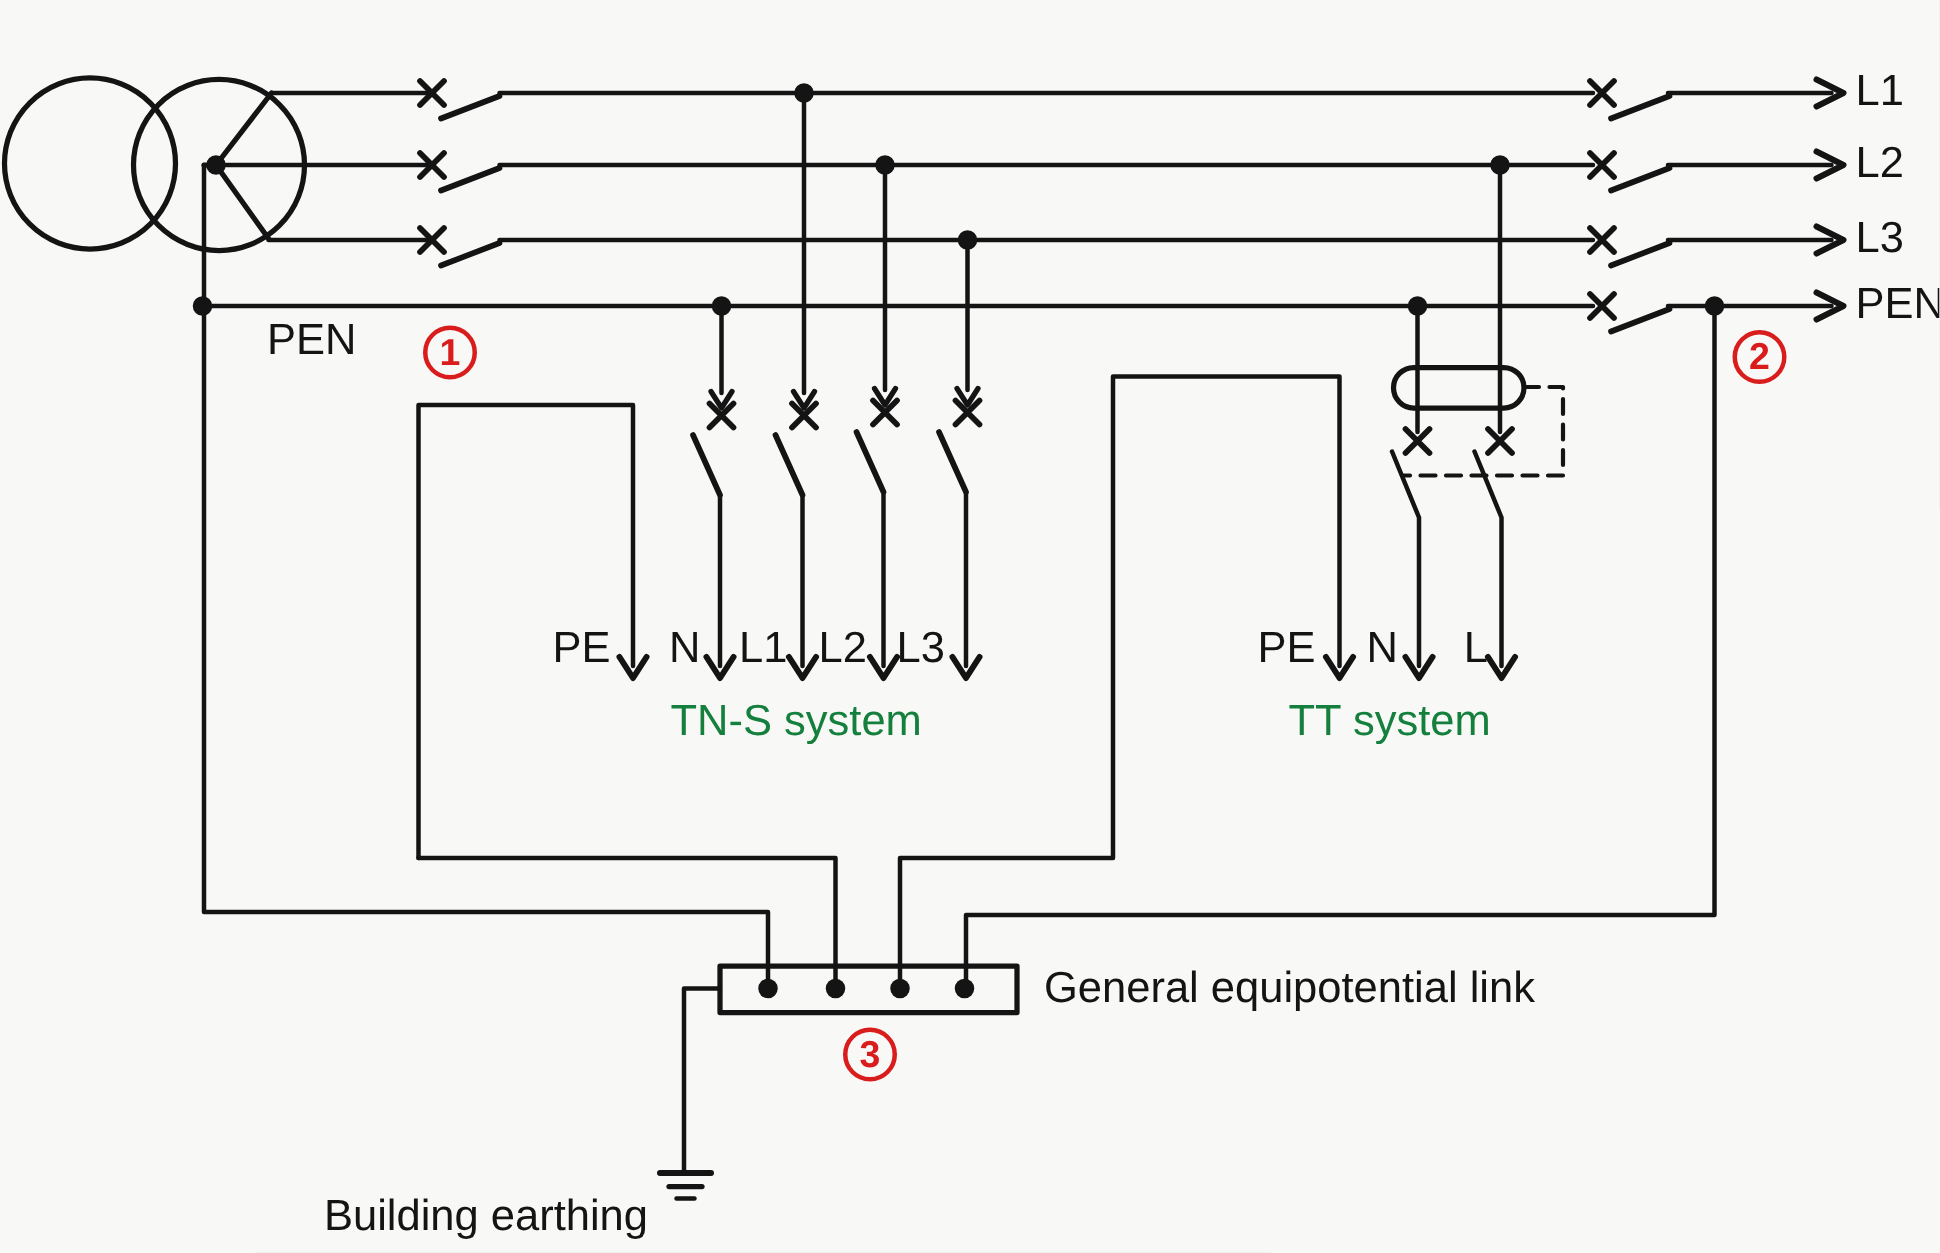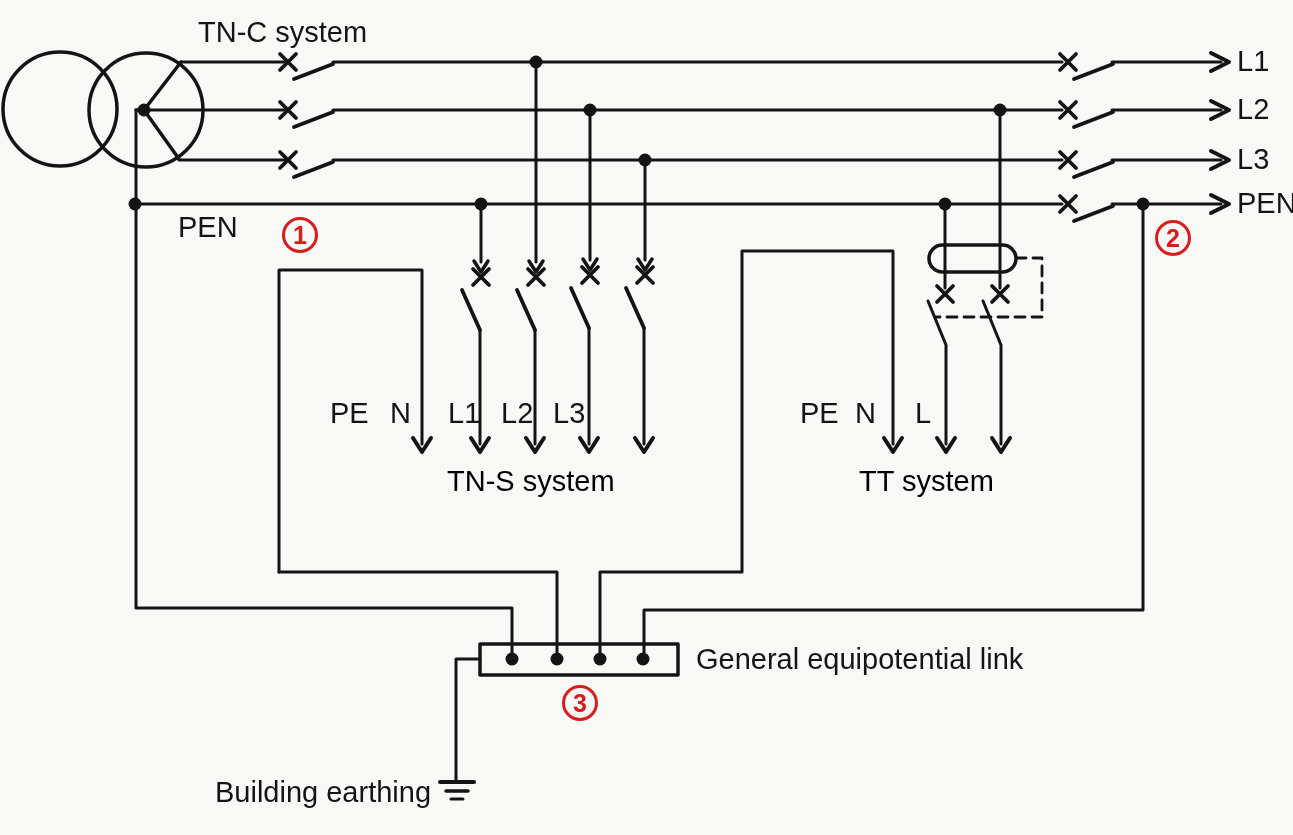--- a/index.html
+++ b/index.html
@@ -5,22 +5,22 @@
   html,body{margin:0;padding:0;background:#e8e8e8;}
   .canvas{
     position:relative;width:1293px;height:835px;background:#f8f8f6;
     font-family:"Liberation Sans", sans-serif;color:#141414;overflow:hidden;
   }
   .diagram-svg{position:absolute;left:0;top:0;}
   .lbl{
     position:absolute;font-size:29px;line-height:31px;white-space:nowrap;
     color:#141414;letter-spacing:0px;
   }
-  .lbl.red{color:#000000;}
-  .lbl.right{text-align:left;}
+  .lbl.red{color:#15803d;}
+  .lbl.right{text-align:right;margin-top:19px;}
   .marker{
     position:absolute;width:36px;height:36px;border:3px solid #d91c1c;border-radius:50%;
     color:#d91c1c;font-size:25px;font-weight:bold;display:flex;align-items:center;justify-content:center;
     box-sizing:border-box;background:transparent;
   }
 </style>
 </head>
 <body>
 
 <div class="canvas">
@@ -160,21 +160,20 @@
         <circle cx="1000" cy="110" r="6.5"></circle>
         <circle cx="1143" cy="204" r="6.5"></circle>
         <circle cx="512" cy="659" r="6.5"></circle>
         <circle cx="557" cy="659" r="6.5"></circle>
         <circle cx="600" cy="659" r="6.5"></circle>
         <circle cx="643" cy="659" r="6.5"></circle>
       </g>
     </g>
   </svg>
 
-  <div class="lbl" style="left:198px;top:17px;">TN-C system</div>
   <div class="lbl" style="left:178px;top:212px;">PEN</div>
 
   <div class="lbl" style="left:1237px;top:46px;">L1</div>
   <div class="lbl" style="left:1237px;top:94px;">L2</div>
   <div class="lbl" style="left:1237px;top:144px;">L3</div>
   <div class="lbl" style="left:1237px;top:188px;">PEN</div>
 
   <div class="lbl right" style="left:330px;top:398px;width:77px;">PE</div>
   <div class="lbl right" style="left:390px;top:398px;width:77px;">N</div>
   <div class="lbl right" style="left:448px;top:398px;width:77px;">L1</div>

